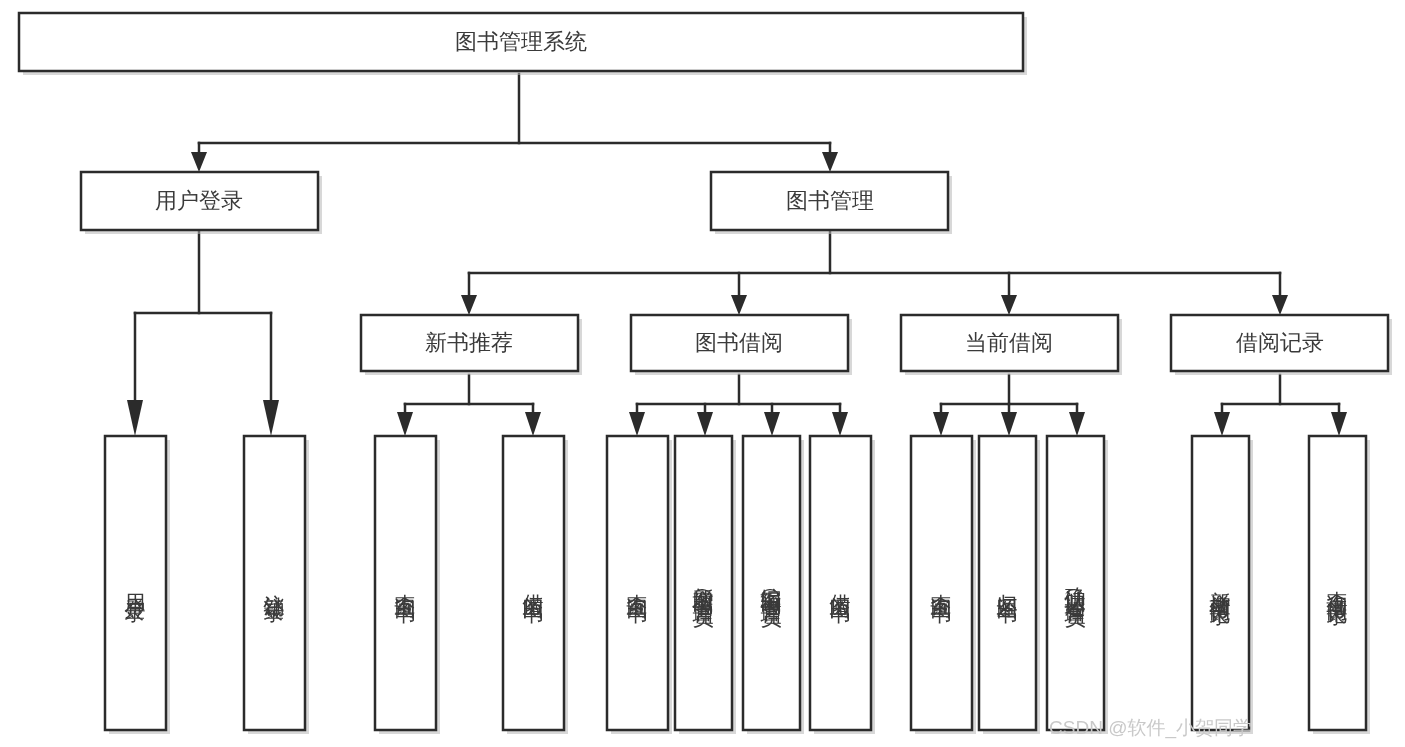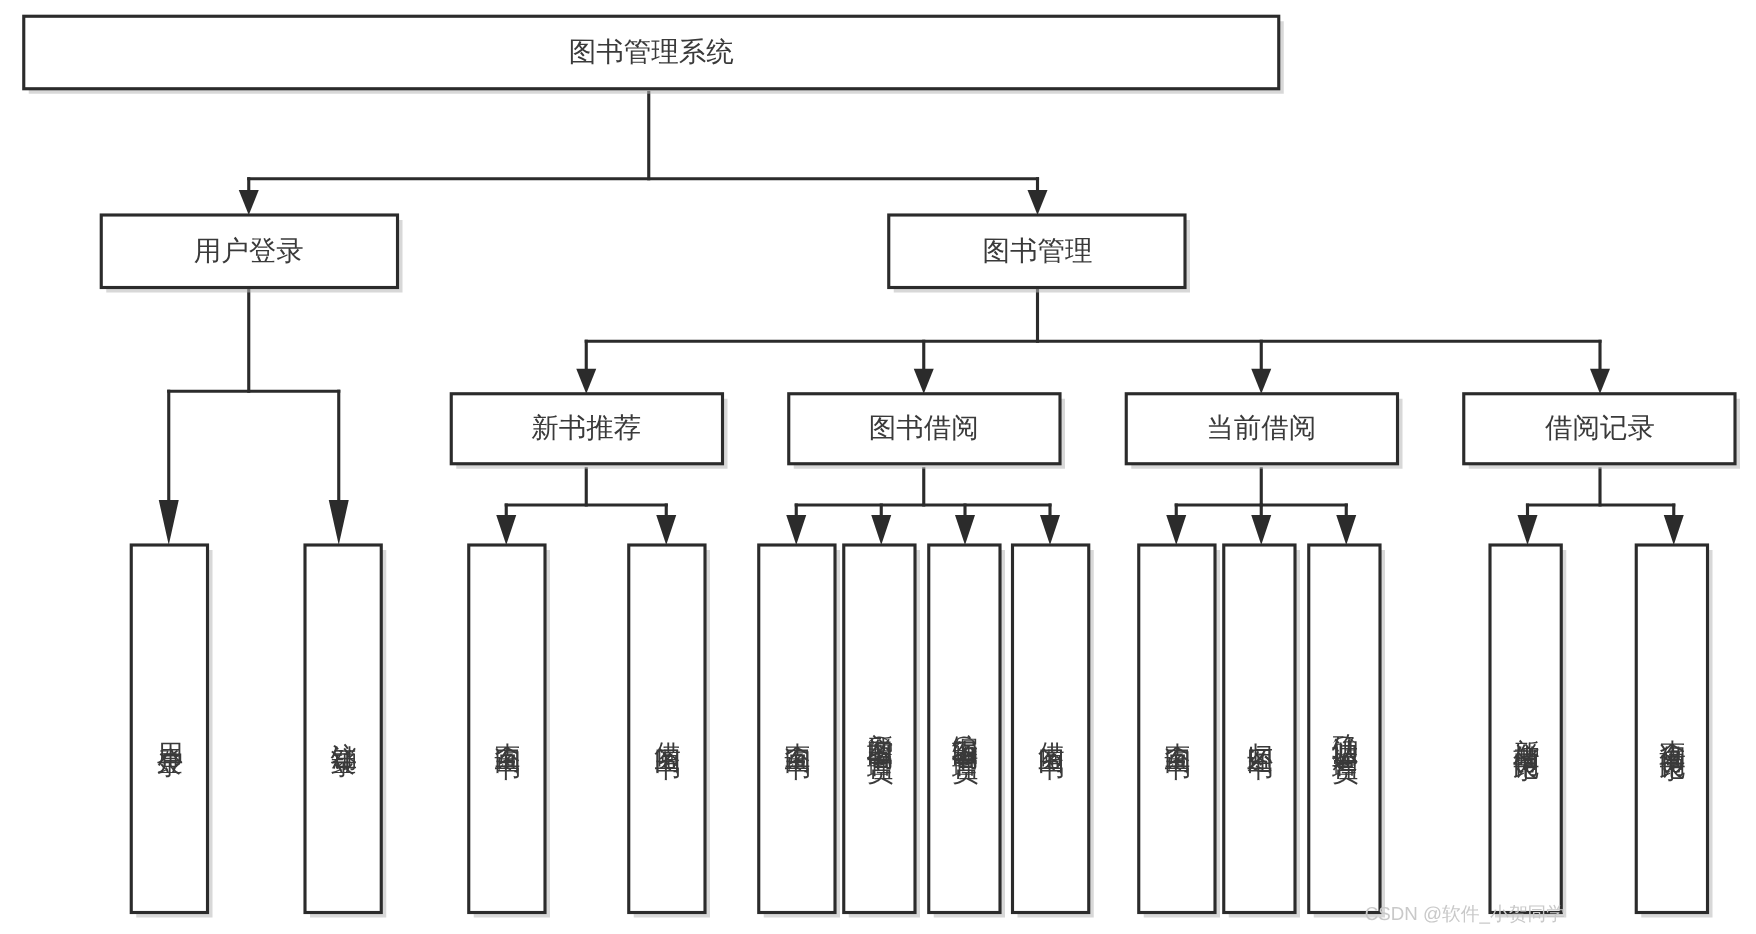--- a/index.html
+++ b/index.html
@@ -68,21 +68,21 @@
     height: 100%;
     display: flex;
     align-items: center;
     justify-content: center;
   }
   .watermark {
     position: absolute;
     right: 14px;
     bottom: 6px;
     font-family: "Liberation Sans", "DejaVu Sans", sans-serif;
-    font-size: 15px;
+    font-size: 19px;
     color: #c9c9c9;
     white-space: nowrap;
     user-select: none;
   }
 </style>
 </head>
 <body>
 
 <div id="diagram-root">
 

